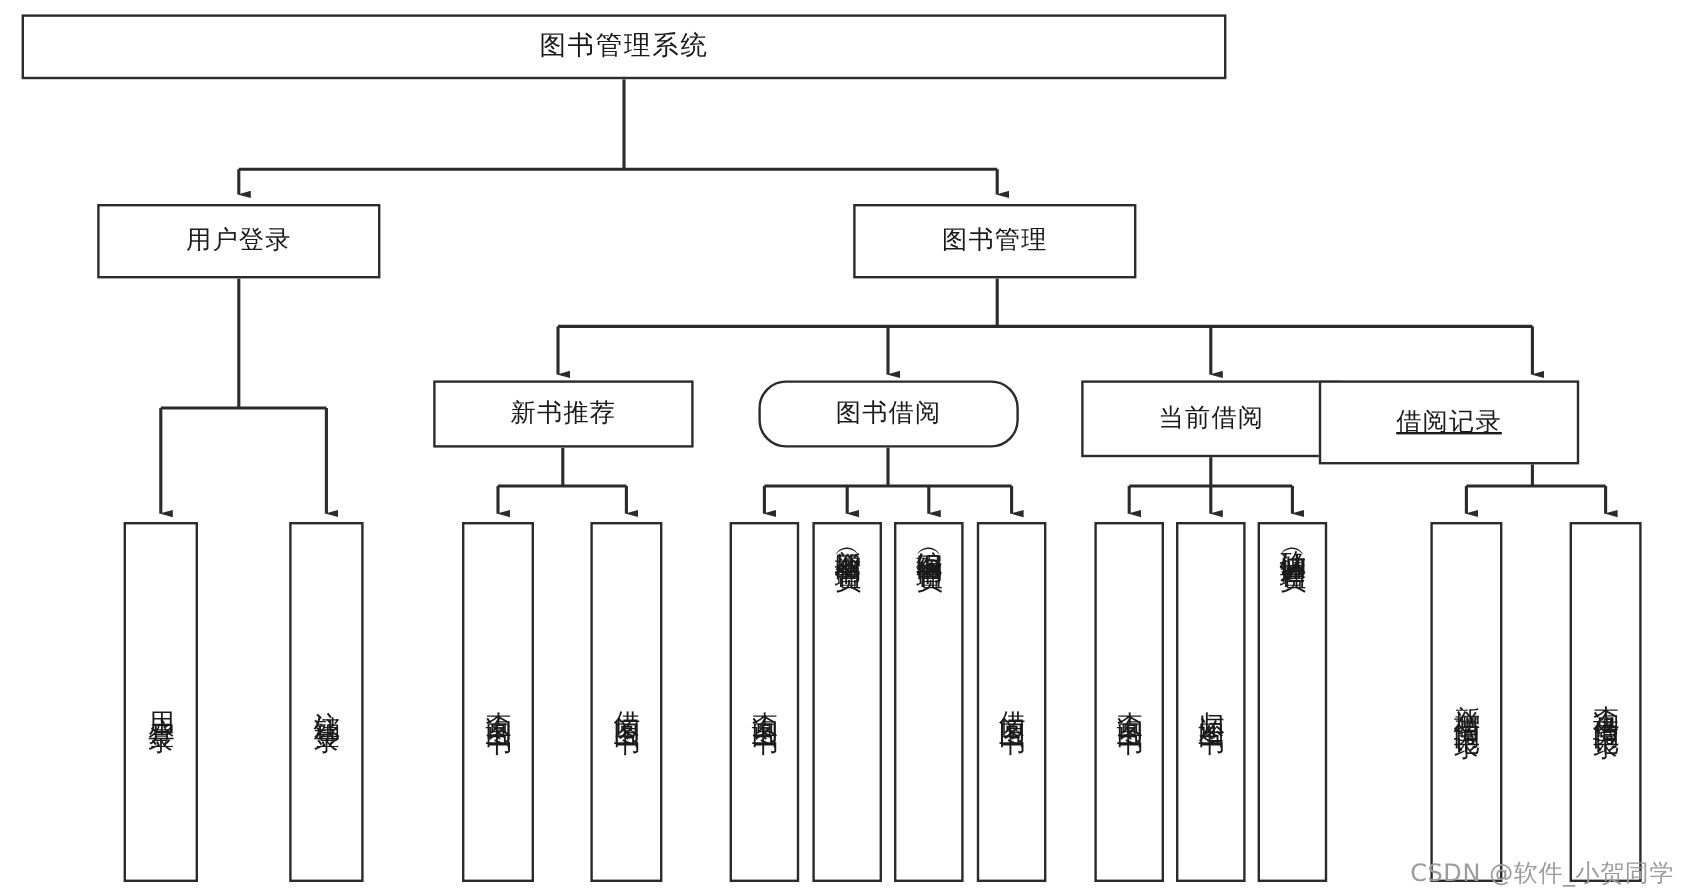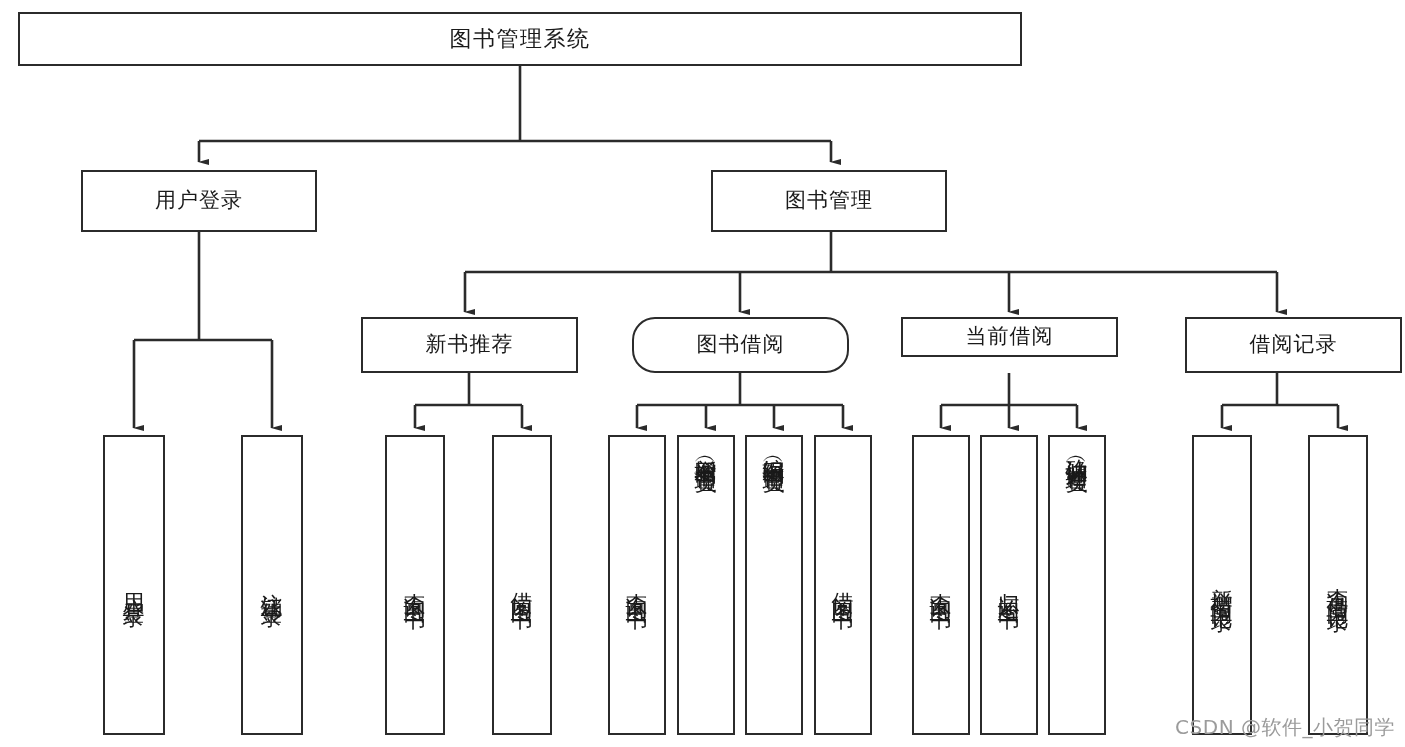--- a/index.html
+++ b/index.html
@@ -150,25 +150,25 @@
   </div>
 
   <div class="node horizontal" style="left:361px; top:317px; width:217px; height:56px;">
     <span class="node-label">新书推荐</span>
   </div>
 
   <div class="node horizontal" style="left:632px; top:317px; width:217px; height:56px;border-radius:23px;">
     <span class="node-label">图书借阅</span>
   </div>
 
-  <div class="node horizontal" style="left:901px; top:317px; width:217px; height:40px;">
+  <div class="node horizontal" style="left:901px; top:317px; width:217px; height:64px;">
     <span class="node-label">当前借阅</span>
   </div>
 
-  <div class="node horizontal" style="left:1185px; top:317px; width:217px; height:56px;">
+  <div class="node horizontal" style="left:1099px; top:317px; width:217px; height:70px;text-decoration:underline;">
     <span class="node-label">借阅记录</span>
   </div>
 
   <div class="node vertical center-text" style="left:103px; top:435px; width:62px; height:300px;">
     <span class="node-label">用户登录</span>
   </div>
 
   <div class="node vertical center-text" style="left:241px; top:435px; width:62px; height:300px;">
     <span class="node-label">注销登录</span>
   </div>

